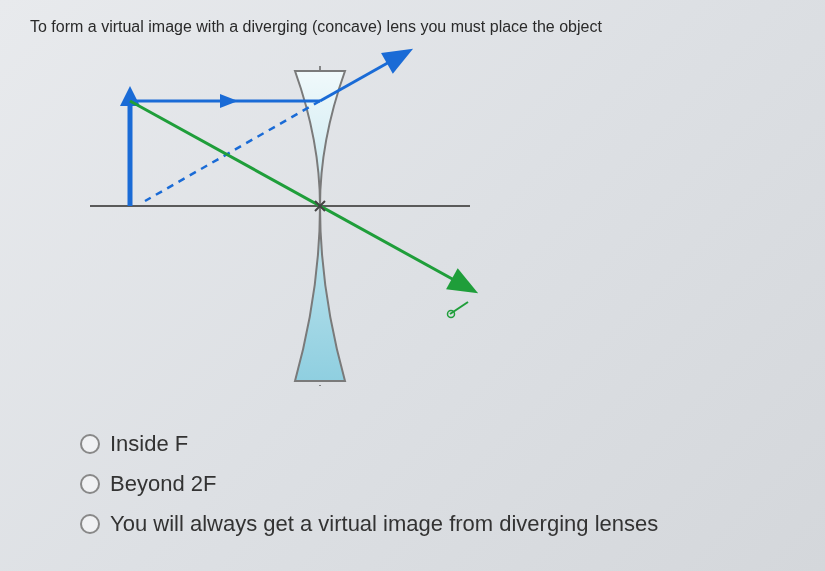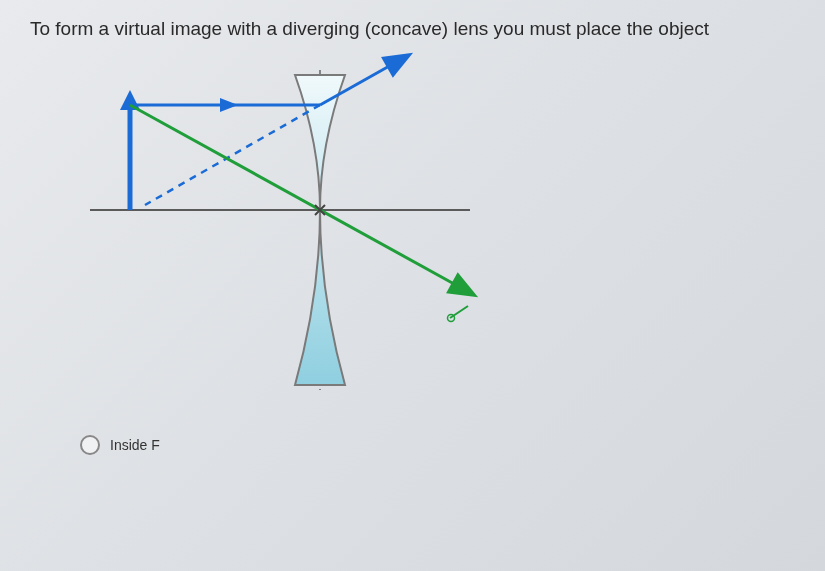--- a/index.html
+++ b/index.html
@@ -5,21 +5,21 @@
   * { box-sizing: border-box; margin: 0; padding: 0; }
   body {
     width: 825px;
     height: 571px;
     background: linear-gradient(135deg, #e8eaed 0%, #dde0e4 50%, #d4d7db 100%);
     font-family: Arial, sans-serif;
     padding: 18px 30px;
     position: relative;
   }
   .question-text {
-    font-size: 19px;
+    font-size: 16px;
     color: #2a2a2a;
     font-weight: 500;
     margin-bottom: 10px;
   }
   .diagram-area {
     width: 450px;
     height: 380px;
     position: relative;
     margin-left: 40px;
     margin-top: 5px;
@@ -37,21 +37,21 @@
   .radio {
     width: 20px;
     height: 20px;
     border: 2px solid #888;
     border-radius: 50%;
     margin-right: 10px;
     flex-shrink: 0;
     background: #f0f1f3;
   }
   .option-label {
-    font-size: 14px;
+    font-size: 22px;
     color: #333;
   }
   svg { overflow: visible; }
 </style>
 </head>
 <body>
 
 <div class="question-text">To form a virtual image with a diverging (concave) lens you must place the object</div>
 
 <div class="diagram-area">
@@ -97,13 +97,21 @@
 
     <path d="M245,155 L255,165 M245,165 L255,155" stroke="#444" stroke-width="2"></path>
   </svg>
 </div>
 
 <div class="options">
   <div class="option">
     <div class="radio"></div>
     <div class="option-label">Inside F</div>
   </div>
+  <div class="option">
+    <div class="radio"></div>
+    <div class="option-label">Beyond 2F</div>
+  </div>
+  <div class="option">
+    <div class="radio"></div>
+    <div class="option-label">You will always get a virtual image from diverging lenses</div>
+  </div>
 </div>
 
 </body></html>

